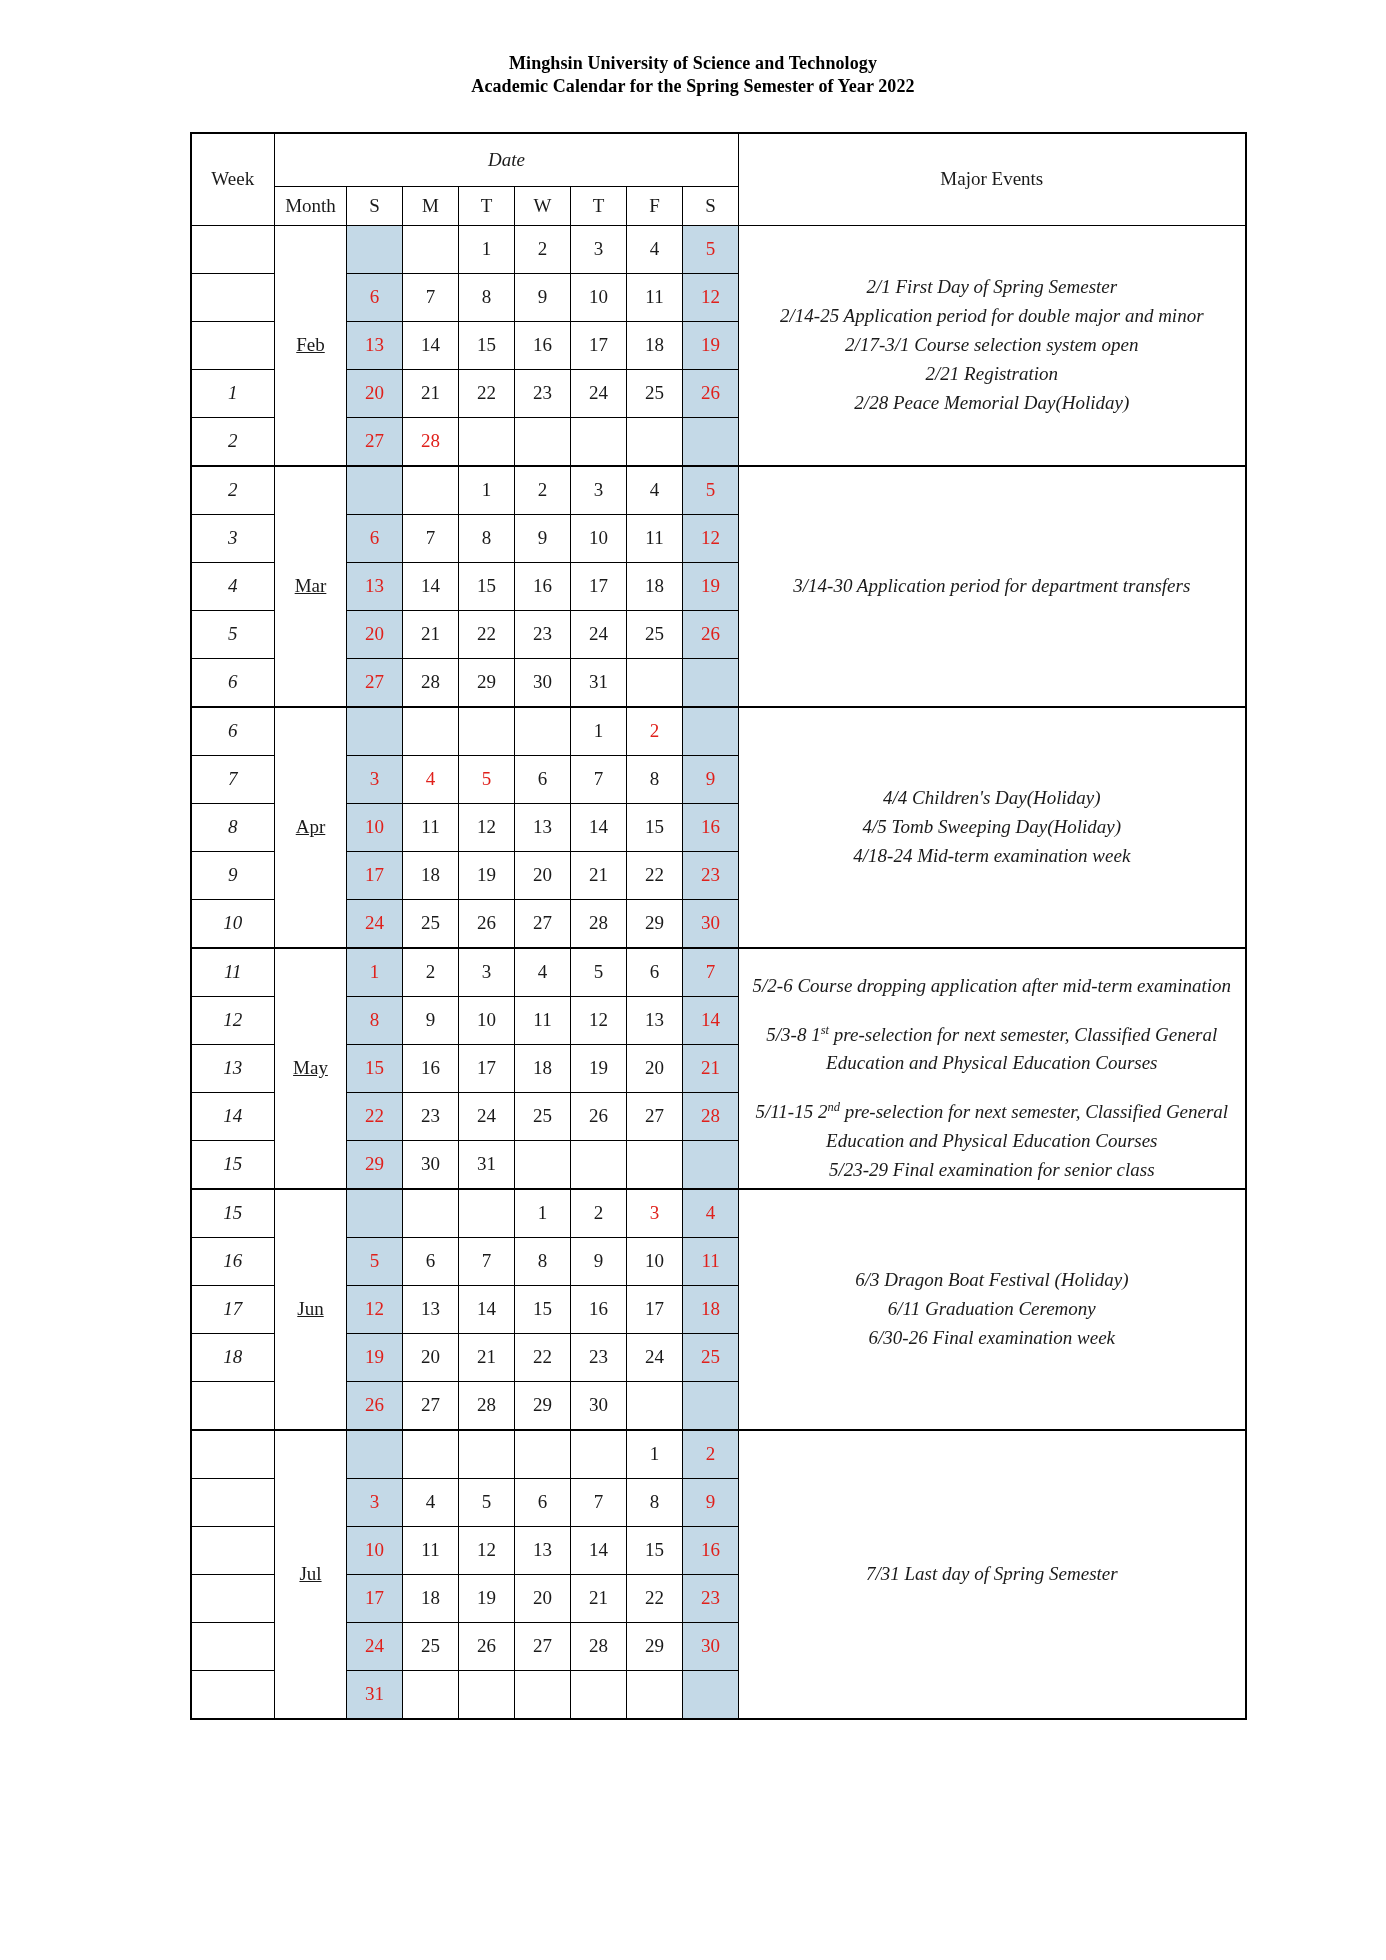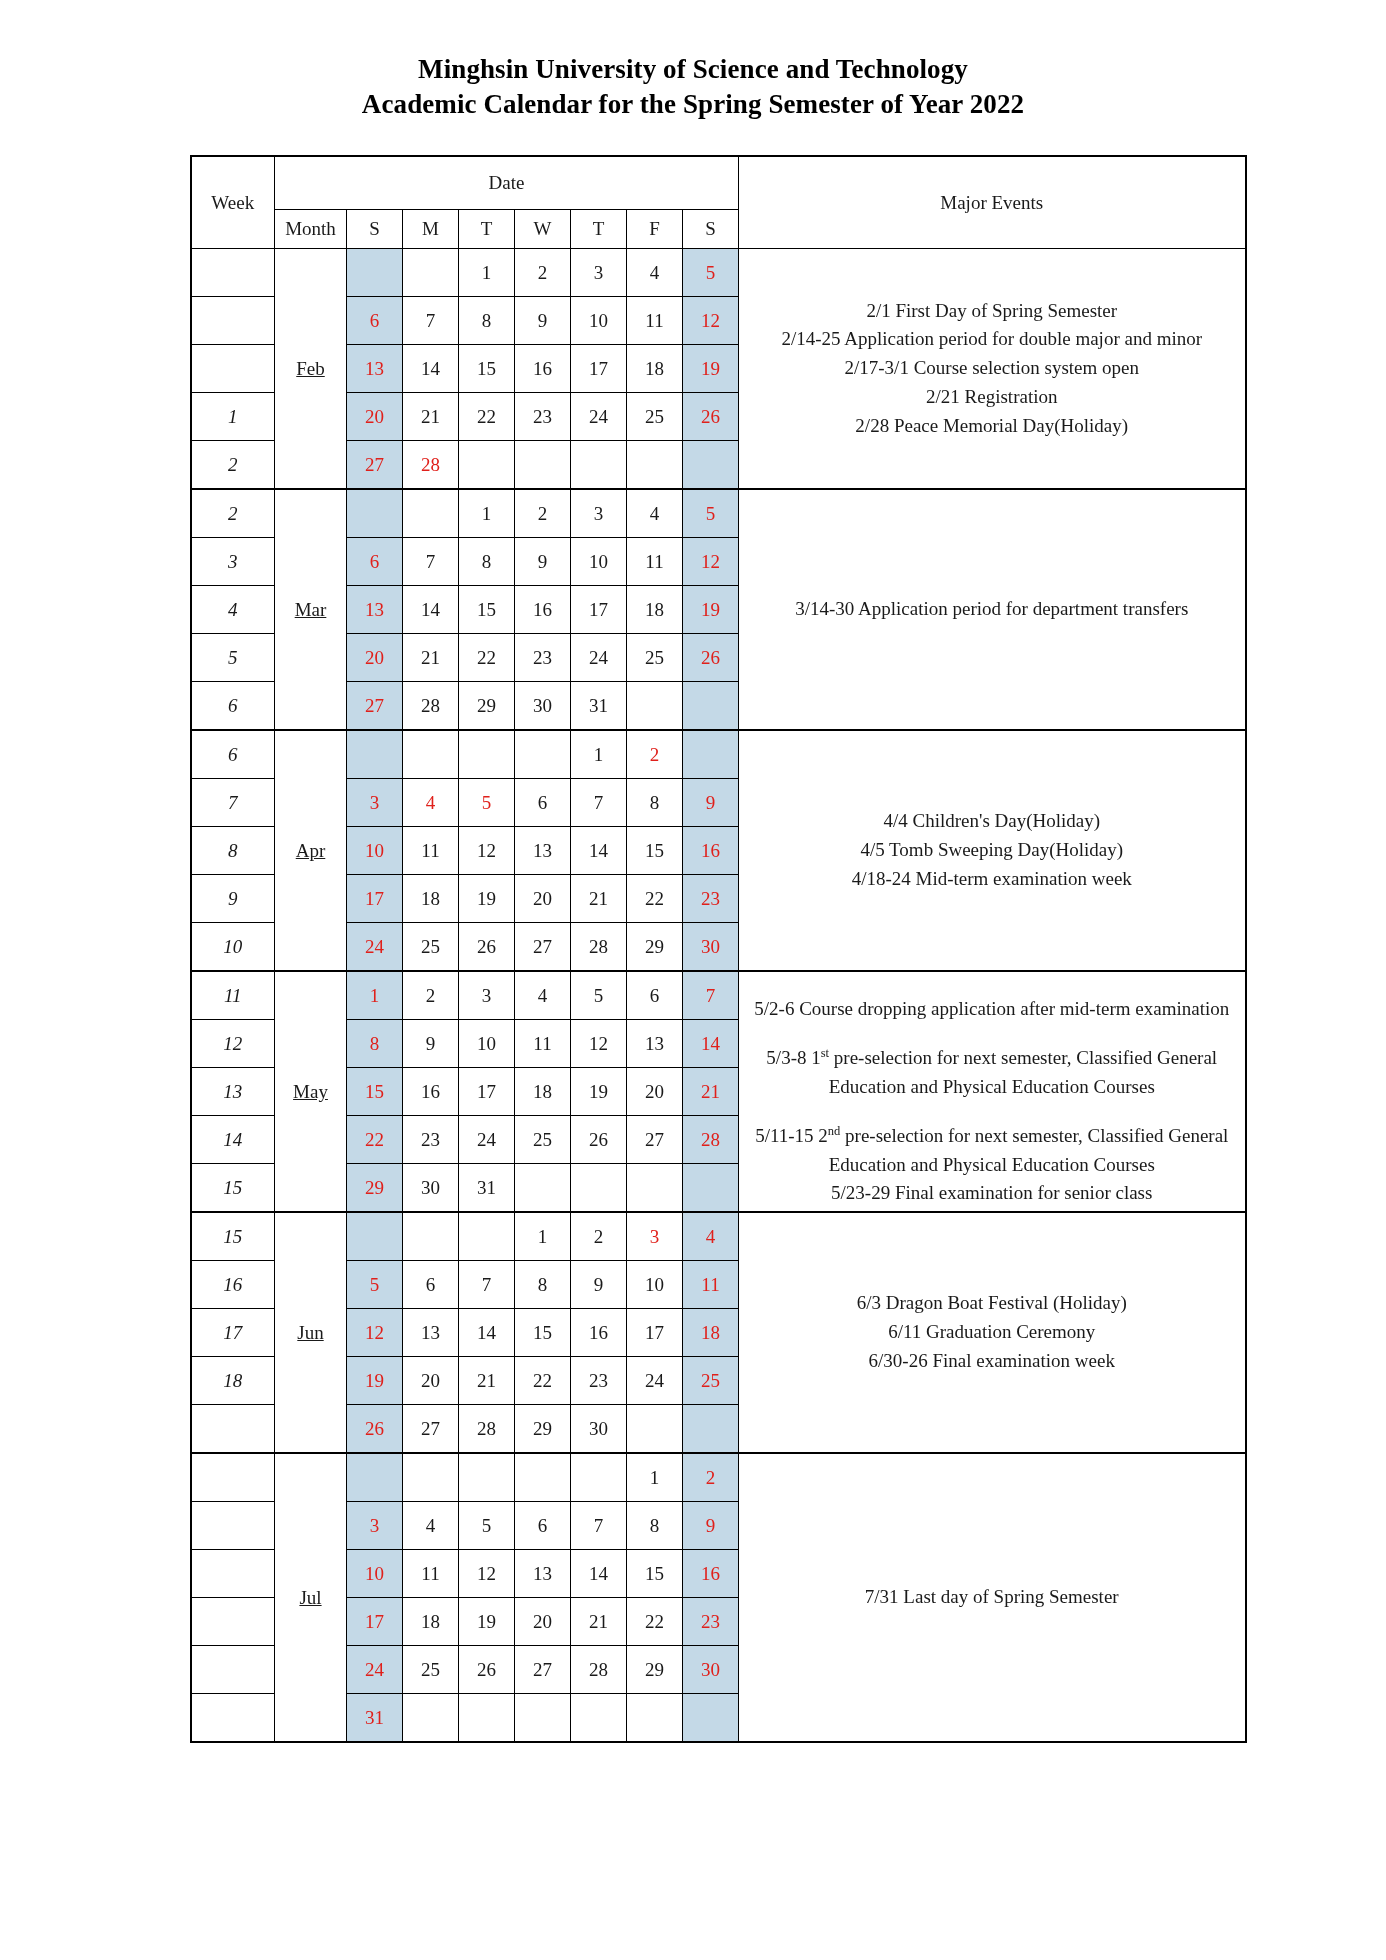--- a/index.html
+++ b/index.html
@@ -21,21 +21,21 @@
     position: relative;
     box-sizing: border-box;
     padding: 0;
   }
   .title-block {
     text-align: center;
     padding-top: 52px;
     line-height: 1.30;
   }
   .title-line {
-    font-size: 27px;
+    font-size: 18px;
     font-weight: bold;
     letter-spacing: 0.1px;
     white-space: nowrap;
   }
   .table-wrap {
     margin: 0 auto;
     margin-top: 33px;
     width: 1007px;
   }
   table.cal {
@@ -61,20 +61,21 @@
 
   th.hd-week {
     font-size: 21px;
     font-weight: normal;
     height: 90px;
   }
   th.hd-date {
     font-size: 23px;
     font-weight: bold;
     height: 52px;
+    font-style: italic;
   }
   th.hd-events {
     font-size: 26px;
     font-weight: bold;
     vertical-align: middle;
   }
   th.hd-month {
     font-size: 17px;
     font-weight: bold;
     height: 38px;
@@ -109,20 +110,21 @@
     text-align: left;
     vertical-align: top;
     padding: 10px 0 8px 12px;
     font-size: 18px;
     font-weight: bold;
     line-height: 1.52;
     color: #000;
   }
   td.events .ev-line {
     white-space: nowrap;
+    font-style: italic;
   }
   td.events .ev-line.wrap {
     white-space: normal;
     margin-top: 20px;
   }
   sup {
     font-size: 0.66em;
     vertical-align: super;
     line-height: 0;
   }

